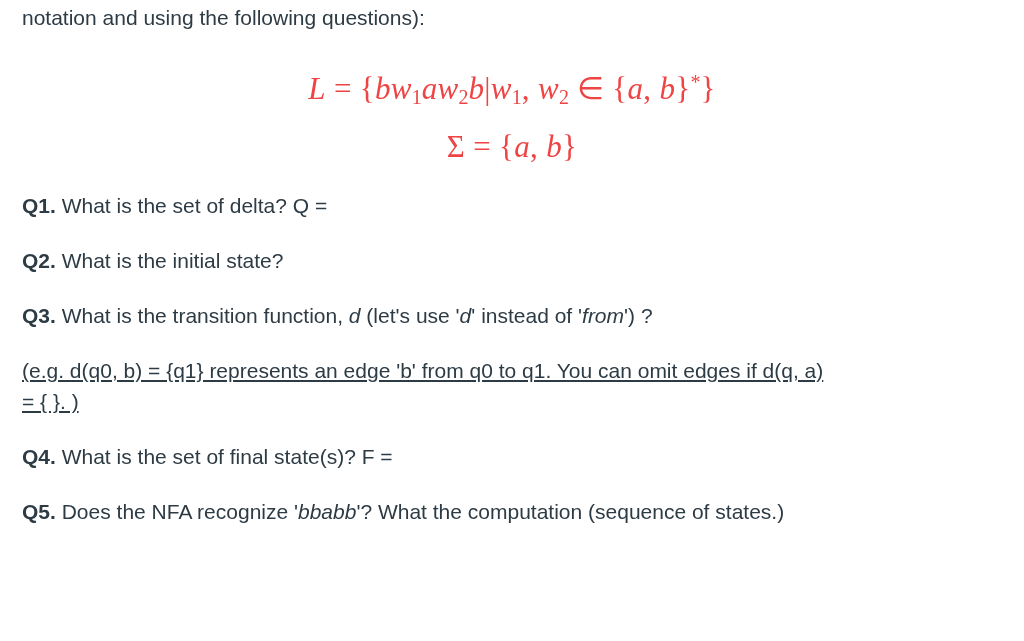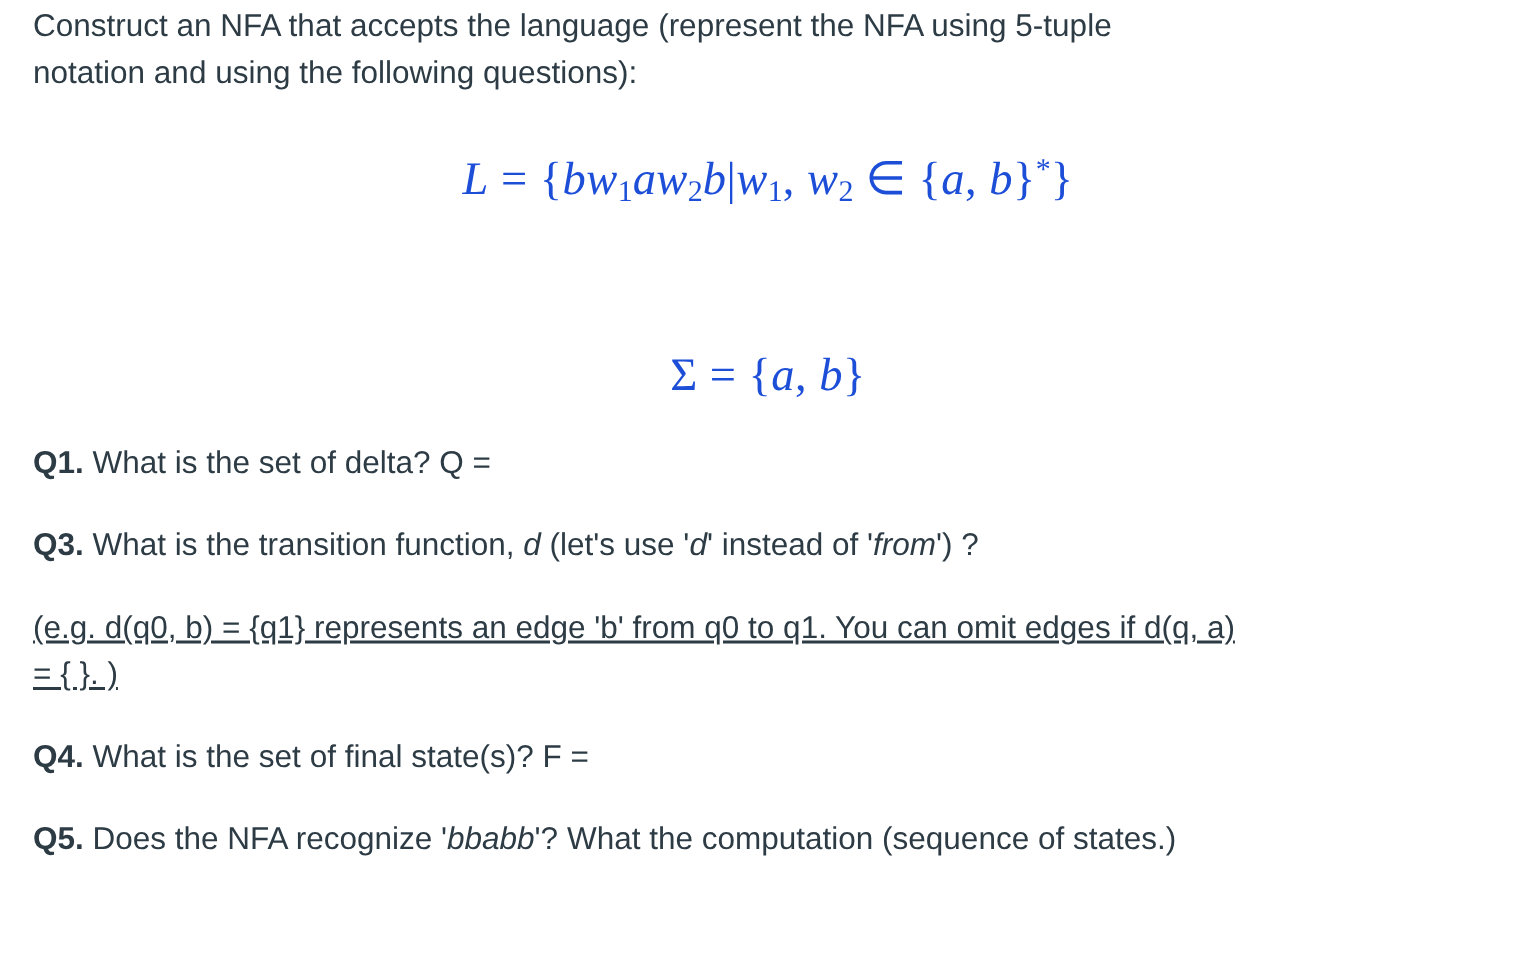--- a/index.html
+++ b/index.html
@@ -20,25 +20,25 @@
   }
   p { margin: 0; }
   .block-line { display: block; }
 
   
   .math-line {
     text-align: center;
     font-family: "Liberation Serif", serif;
     font-size: 31px;
     line-height: 50px;
-    color: #1d4ed8;
+    color: #ef4444;
     letter-spacing: 0.3px;
   }
   .formula-language { margin-top: 24px; }
-  .formula-alphabet { margin-top: 72px; }
+  .formula-alphabet { }
   .mi { font-style: italic; }
   .mo { font-style: normal; }
   .msub {
     font-style: normal;
     font-size: 20px;
     vertical-align: -5px;
     letter-spacing: 0;
   }
   .msup {
     font-style: normal;
@@ -53,36 +53,38 @@
   .qlabel { font-weight: 700; margin-top: 36px; }
   .it { font-style: italic; }
   .note { margin-top: 24px; text-decoration: underline; }
 </style>
 </head>
 <body>
 
 <div>
 
   <p class="intro">
-    <span class="block-line">Construct an NFA that accepts the language (represent the NFA using 5-tuple</span>
     <span class="block-line">notation and using the following questions):</span>
   </p>
 
   <div class="math-line formula-language">
     <span class="mi">L</span><span class="mo"> = {</span><span class="mi">bw</span><span class="msub">1</span><span class="mi">aw</span><span class="msub">2</span><span class="mi">b</span><span class="mo">|</span><span class="mi">w</span><span class="msub">1</span><span class="mo">, </span><span class="mi">w</span><span class="msub">2</span><span class="mo"> ∈ {</span><span class="mi">a</span><span class="mo">, </span><span class="mi">b</span><span class="mo">}</span><span class="msup">*</span><span class="mo">}</span>
   </div>
 
   <div class="math-line formula-alphabet">
     <span class="mo">Σ</span><span class="mo"> = {</span><span class="mi">a</span><span class="mo">, </span><span class="mi">b</span><span class="mo">}</span>
   </div>
 
   <p class="question first">
     <span class="qlabel">Q1.</span><span> What is the set of delta? Q =</span>
   </p>
 
+  <p class="question">
+    <span class="qlabel">Q2.</span><span> What is the initial state?</span>
+  </p>
 
   <p class="question">
     <span class="qlabel">Q3.</span><span> What is the transition function, </span><span class="it">d</span><span> (let's use '</span><span class="it">d</span><span>' instead of '</span><span class="it">from</span><span>') ?</span>
   </p>
 
   <p class="note">
     <span class="block-line">(e.g. d(q0, b) = {q1} represents an edge 'b' from q0 to q1. You can omit edges if d(q, a)</span>
     <span class="block-line">= { }. )</span>
   </p>
 

